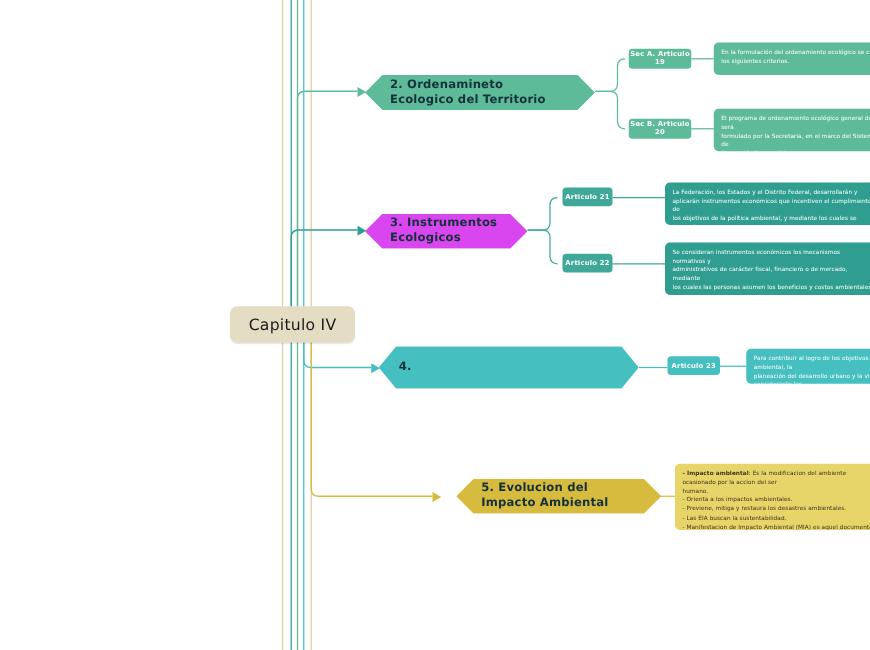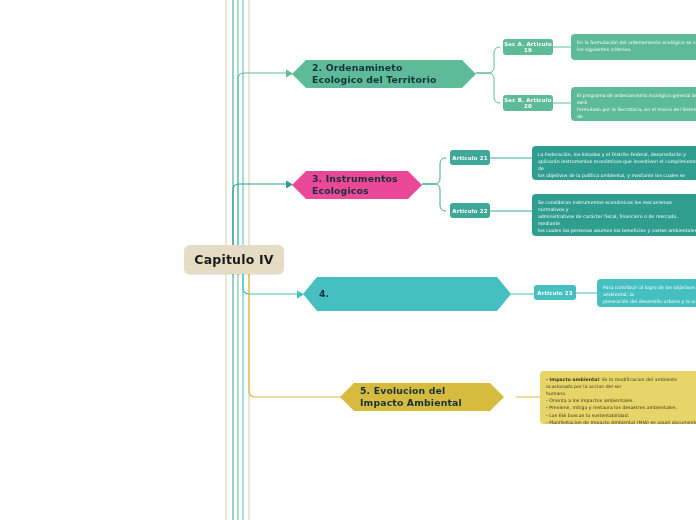--- a/index.html
+++ b/index.html
@@ -28,21 +28,21 @@
   .root-node {
     position: absolute;
     left: 184px;
     top: 245px;
     width: 80px;
     padding: 7px 10px;
     background: #e4ddc3;
     border-radius: 6px;
     color: #1a1a1a;
     font-size: 12.5px;
-    font-weight: bold;
+    font-weight: normal;
     text-align: center;
     letter-spacing: 0.2px;
     box-shadow: 0 1px 1px rgba(0,0,0,0.10);
   }
 
   
   .hex {
     position: absolute;
     display: flex;
     align-items: center;
@@ -51,36 +51,36 @@
     font-weight: bold;
     letter-spacing: 0.15px;
     box-sizing: border-box;
     line-height: 1.25;
   }
   .hex-green {
     background: #5ebb9a;
     clip-path: polygon(14px 0, calc(100% - 14px) 0, 100% 50%, calc(100% - 14px) 100%, 14px 100%, 0 50%);
   }
   .hex-teal {
-    background: #ec4899;
+    background: #d946ef;
     clip-path: polygon(14px 0, calc(100% - 14px) 0, 100% 50%, calc(100% - 14px) 100%, 14px 100%, 0 50%);
   }
   .hex-cyan {
     background: #45bfc0;
     clip-path: polygon(14px 0, calc(100% - 14px) 0, 100% 50%, calc(100% - 14px) 100%, 14px 100%, 0 50%);
   }
   .hex-gold {
     background: #d6bb3f;
     clip-path: polygon(14px 0, calc(100% - 14px) 0, 100% 50%, calc(100% - 14px) 100%, 14px 100%, 0 50%);
   }
 
   #node-b2 { left: 292px; top: 60px;  width: 184px; height: 28px; padding: 0 20px; }
   #node-b3 { left: 292px; top: 171px; width: 130px; height: 28px; padding: 0 20px; }
   #node-b4 { left: 303px; top: 277px; width: 208px; height: 34px; padding: 0 16px; }
-  #node-b5 { left: 340px; top: 383px; width: 164px; height: 28px; padding: 0 20px; }
+  #node-b5 { left: 365px; top: 383px; width: 164px; height: 28px; padding: 0 20px; }
 
   .hex-num {
     flex: 0 0 auto;
     margin-right: 4px;
     align-self: center;
   }
   .hex-label { flex: 1 1 auto; }
 
   
   .subnode {

